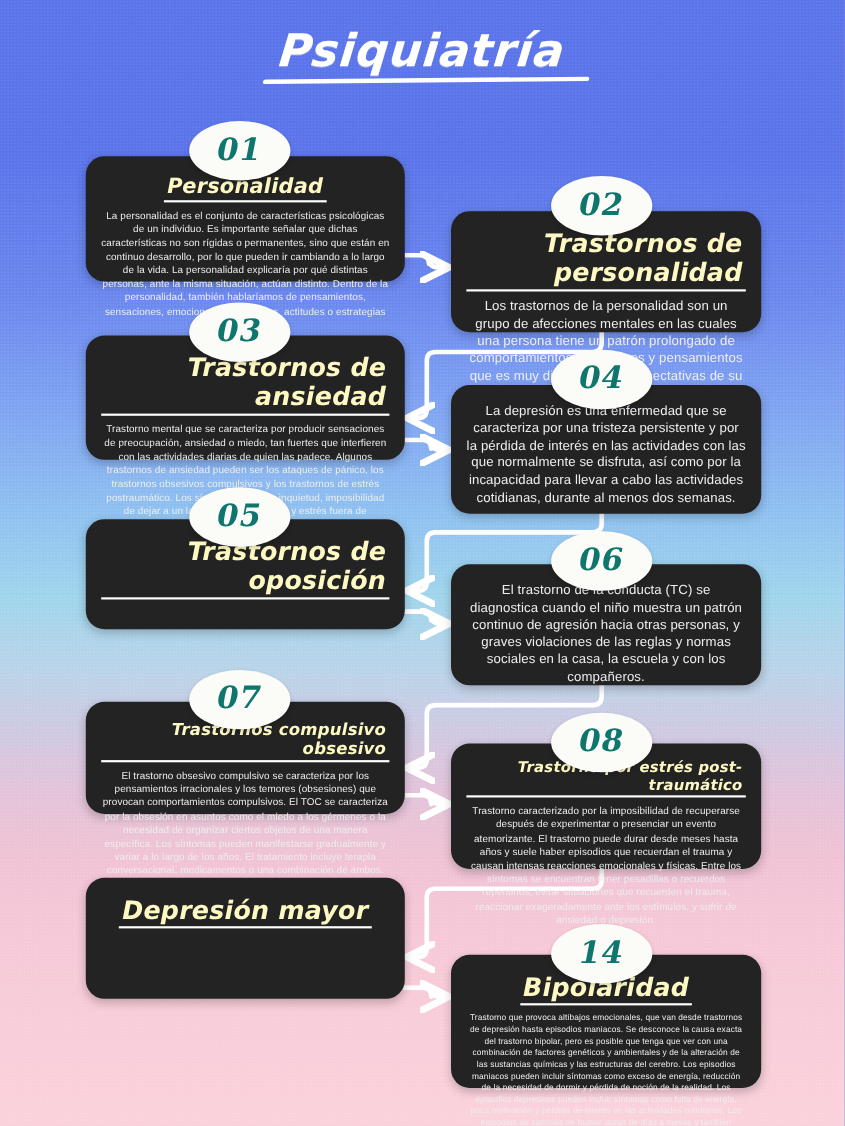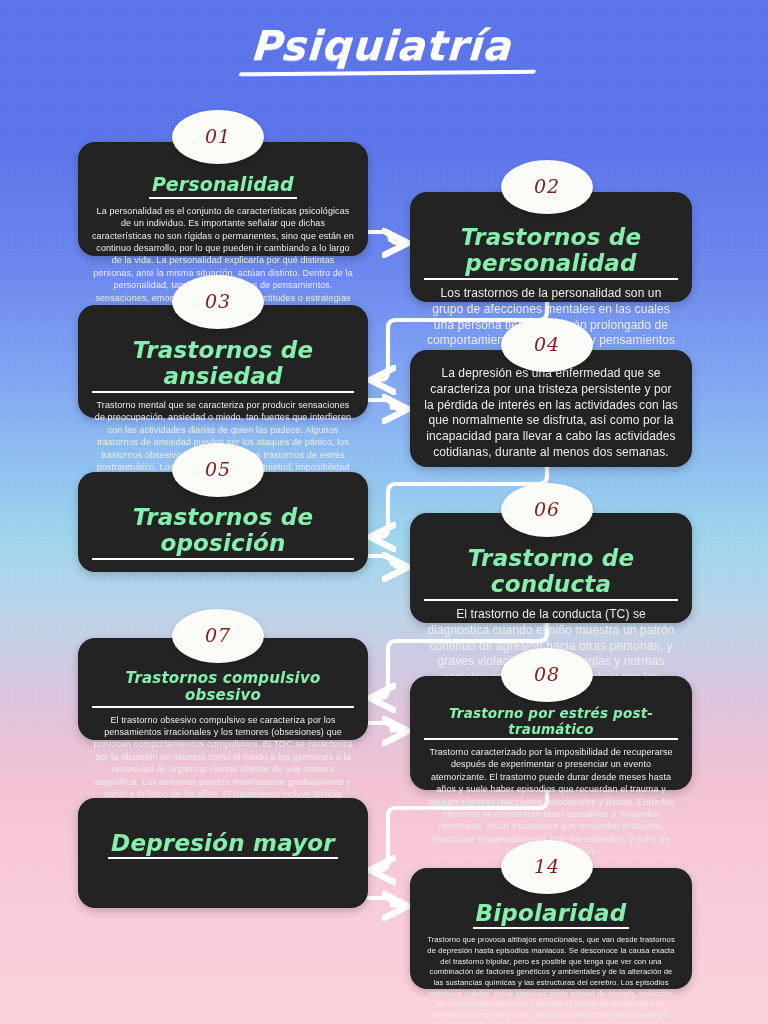--- a/index.html
+++ b/index.html
@@ -83,29 +83,29 @@
     background:#232323;
     border-radius:17px;
     color:#f2f2f2;
     padding:16px 14px 14px 14px;
     box-shadow:0 3px 9px rgba(0,0,0,.22);
   }
   .card.left  { left:78px;  width:290px; }
   .card.right { left:410px; width:282px; }
 
   .card-title {
-    text-align:center;
+    text-align:right;
     font-family:"DejaVu Sans", sans-serif;
     font-style:italic;
     font-weight:bold;
-    color:#86efac;
+    color:#fef9c3;
     border-bottom:2px solid #ffffff;
     display:inline-block;
     padding:0 3px 1px 3px;
-    margin:16px auto 6px auto;
+    margin:1px auto 6px auto;
     line-height:1.15;
     letter-spacing:.2px;
   }
   .title-row { text-align:center; }
 
   .card-body {
     text-align:center;
     color:#ededed;
     font-family:"Liberation Sans", sans-serif;
     line-height:1.32;
@@ -131,23 +131,23 @@
     border-radius:50%;
     display:flex;
     align-items:center;
     justify-content:center;
     box-shadow:0 2px 5px rgba(0,0,0,.18);
     z-index:5;
   }
   .badge span {
     font-family:"DejaVu Serif", serif;
     font-style:italic;
-    font-weight:normal;
-    font-size:19px;
-    color:#7f1d1d;
+    font-weight:bold;
+    font-size:28px;
+    color:#0f766e;
     letter-spacing:1px;
     line-height:1;
     transform:translateY(-1px);
   }
 </style>
 </head>
 <body>
 
 <div id="page">
 
@@ -240,23 +240,20 @@
   <div class="card left t-md b-lg" style="top:472px; height:100px;">
     <div class="title-row">
       <div class="card-title">Trastornos de oposición</div>
     </div>
   </div>
 
   <div class="badge" style="left:501px; top:483px;">
     <span>06</span>
   </div>
   <div class="card right t-md b-md" style="top:513px; height:110px;">
-    <div class="title-row">
-      <div class="card-title">Trastorno de conducta</div>
-    </div>
     <div class="card-body">El trastorno de la conducta (TC) se diagnostica cuando el niño muestra un patrón continuo de agresión hacia otras personas, y graves violaciones de las reglas y normas sociales en la casa, la escuela y con los compañeros.</div>
   </div>
 
   <div class="badge" style="left:172px; top:609px;">
     <span>07</span>
   </div>
   <div class="card left t-sm b-sm" style="top:638px; height:102px;">
     <div class="title-row">
       <div class="card-title">Trastornos compulsivo obsesivo</div>
     </div>

